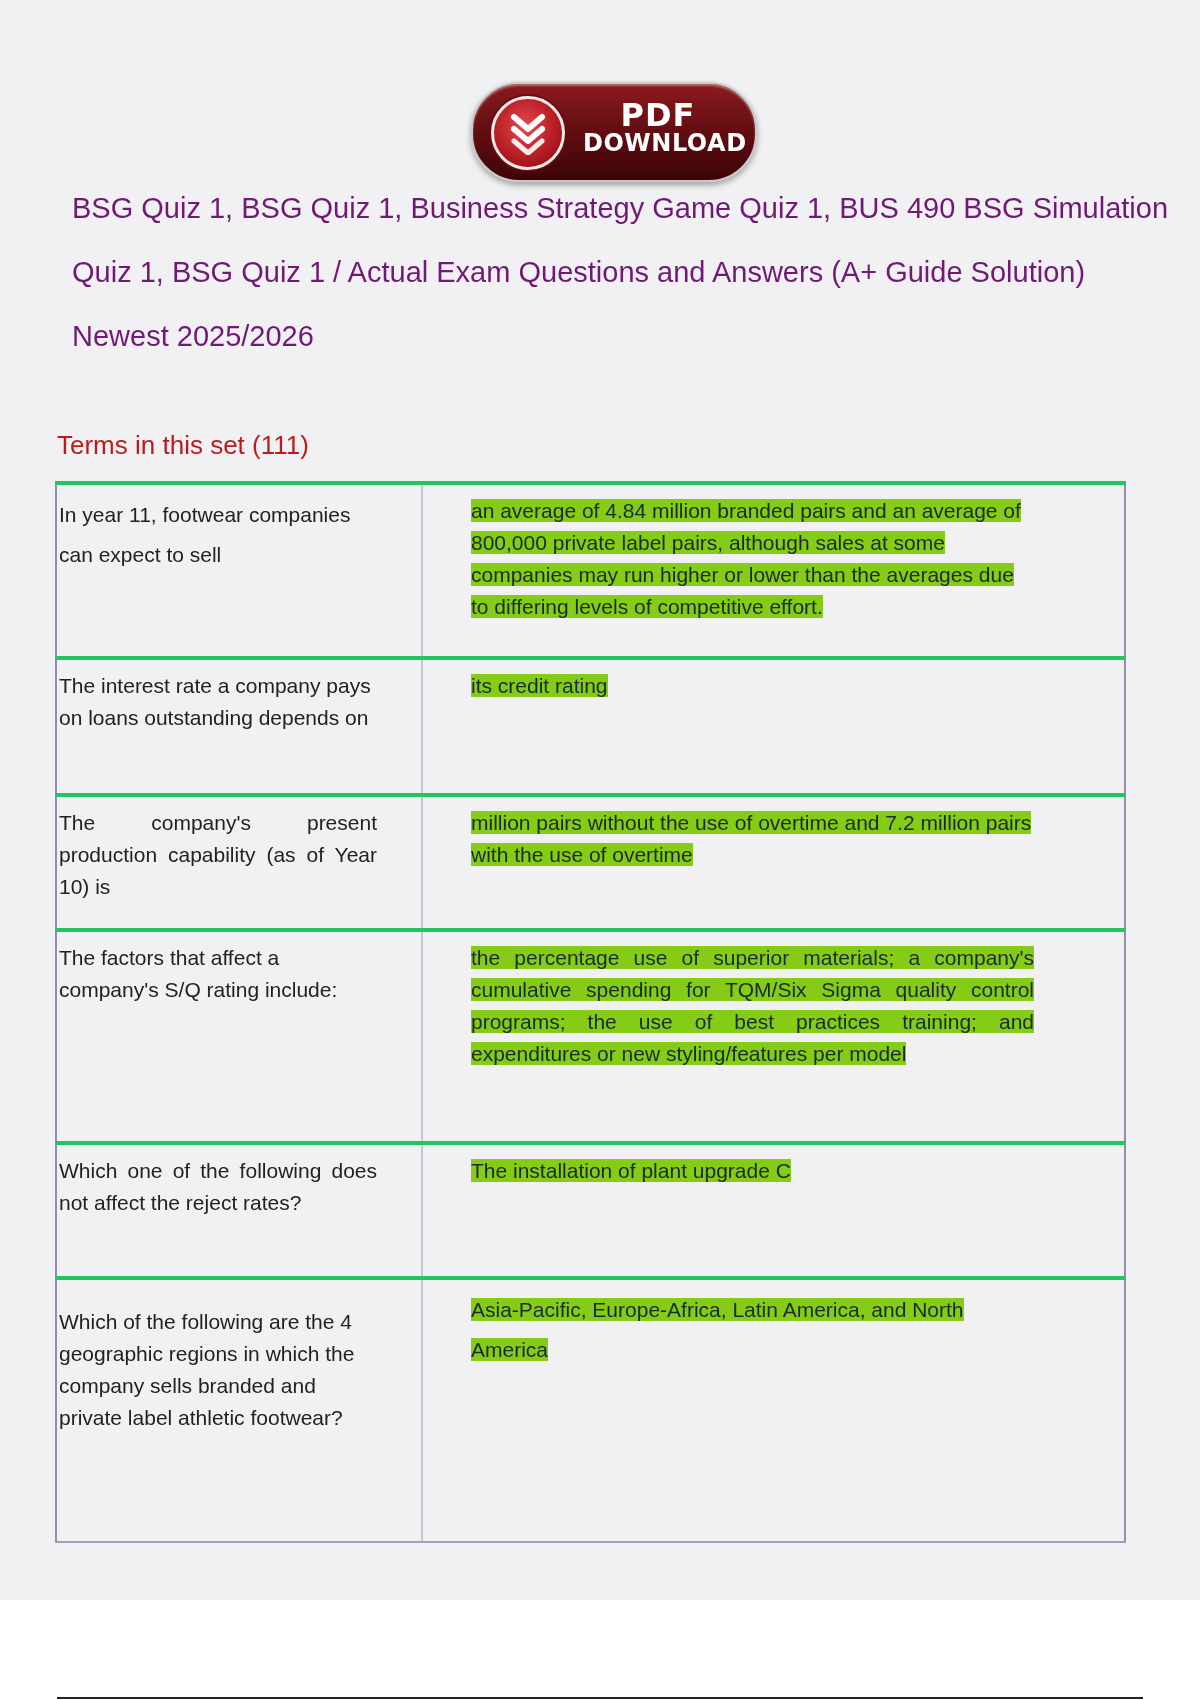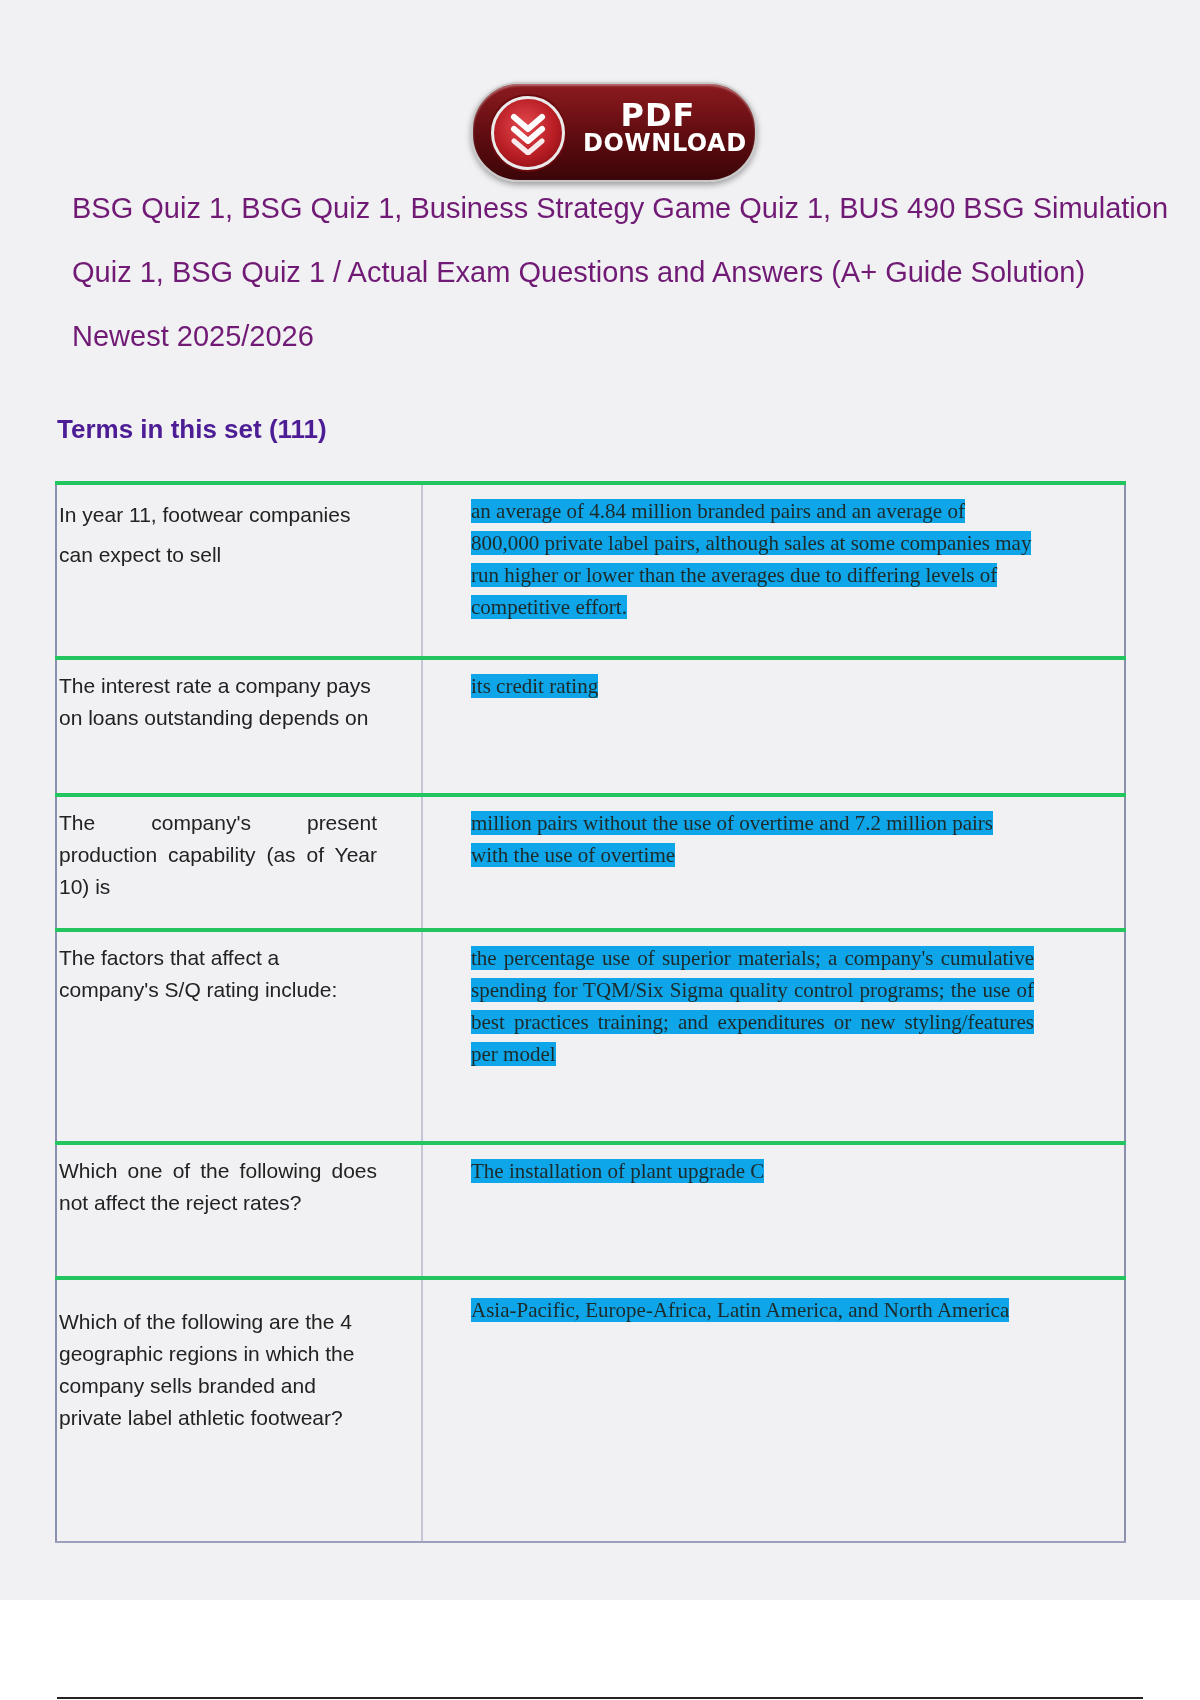--- a/index.html
+++ b/index.html
@@ -65,24 +65,23 @@
       left: 72px; top: 176px;
       width: 1110px;
       margin: 0;
       font-weight: normal;
       font-size: 29px;
       line-height: 64px;
       color: #701a75;
     }
     .terms-count {
       position: absolute;
-      left: 57px; top: 414px;
+      left: 57px; top: 430px;
       font-size: 26px;
-      color: #4c1d95;
-      font-weight: bold;
+      color: #b91c1c;
     }
     table.qa {
       position: absolute;
       left: 55px; top: 481px;
       width: 1071px;
       border-collapse: collapse;
       border: 2px solid #8b8fb0;
     }
     table.qa td {
       border-top: 4px solid #22c55e;
@@ -98,24 +97,23 @@
       line-height: 32px;
       color: #222;
     }
     table.qa td.a {
       padding: 10px 90px 10px 48px;
       font-size: 21px;
       line-height: 32px;
     }
     .justify { text-align: justify; }
     .hl {
-      background: #0ea5e9;
+      background: #84cc16;
       color: #1d2a2a;
       box-decoration-break: clone;
-      font-family: Liberation Serif, serif;
       -webkit-box-decoration-break: clone;
     }
     .footer-rule {
       position: absolute;
       left: 57px; top: 1697px;
       width: 1086px;
       height: 2px;
       background: #222;
     }
   </style>

